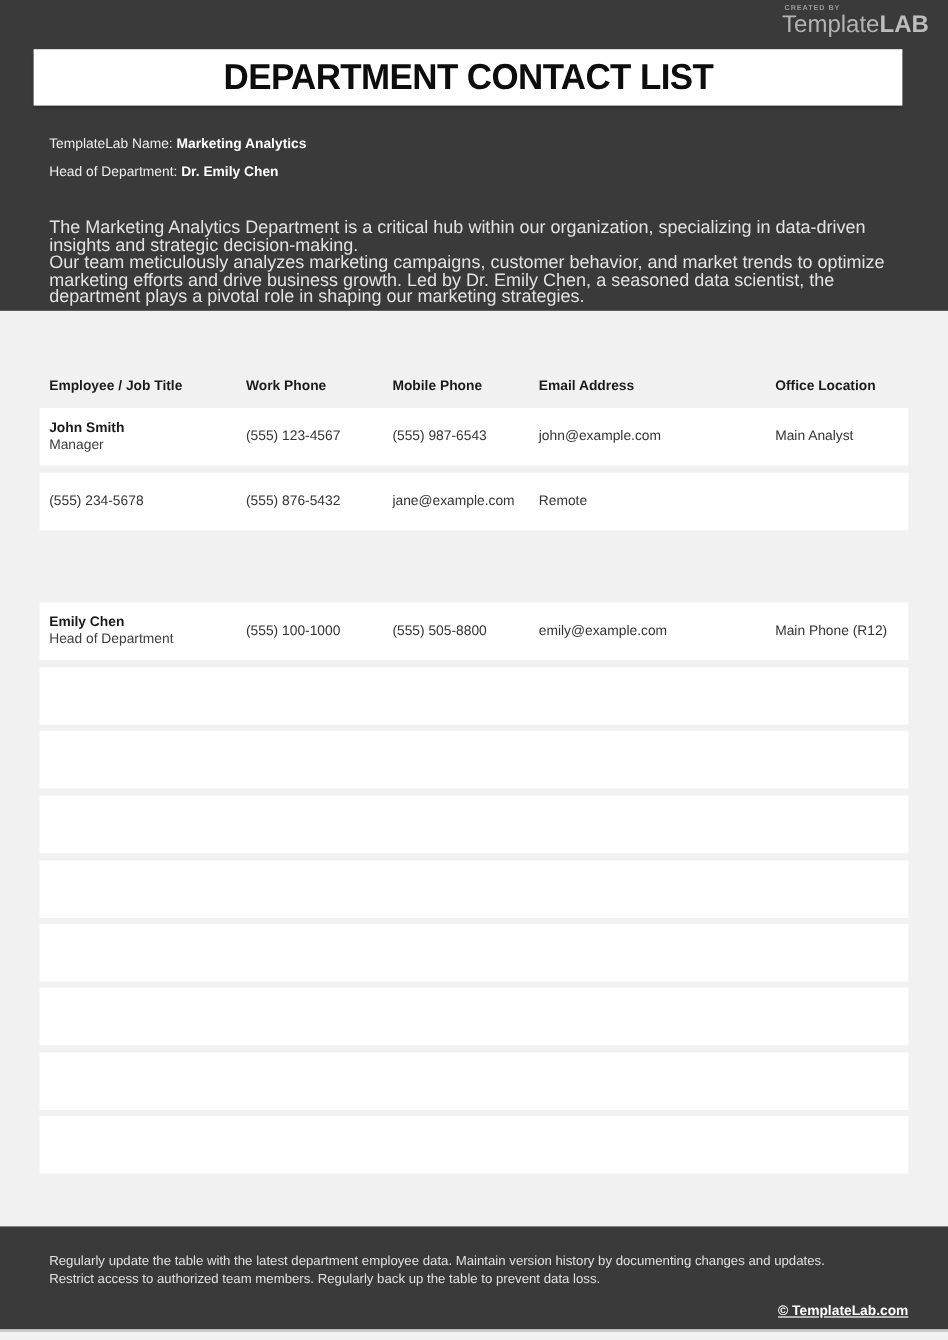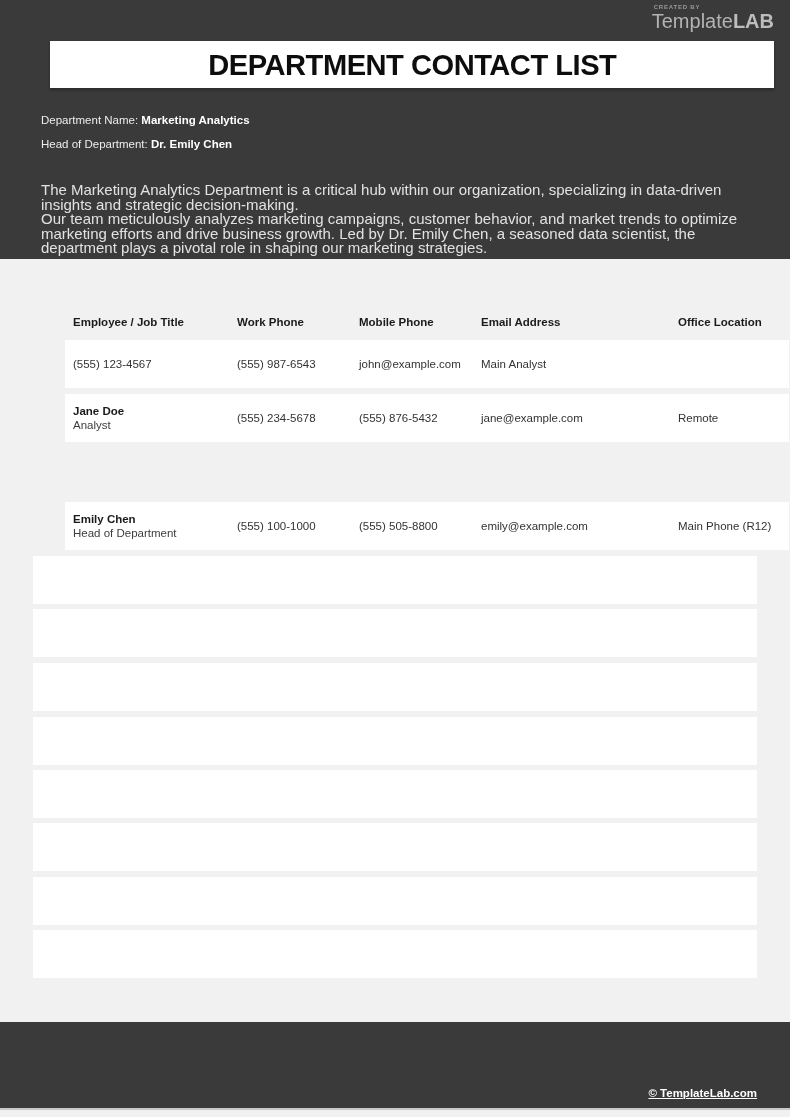--- a/index.html
+++ b/index.html
@@ -35,21 +35,21 @@
     letter-spacing: 0.8px;
     color: #9a9a9a;
     margin: 0 0 1px 2px;
   }
   .logo-brand { font-size: 20px; letter-spacing: 0; }
   .brand-light { color: #b3b3b3; font-weight: 400; }
   .brand-bold  { color: #bdbdbd; font-weight: 700; }
 
   .title-bar {
     position: absolute;
-    top: 41px; left: 50px;
+    top: 41px; left: 28px;
     width: 724px; height: 47px;
     background: #ffffff;
     display: flex;
     align-items: center;
     justify-content: center;
     box-shadow: 0 2px 3px rgba(0,0,0,0.28);
   }
   .title-bar h1 {
     font-size: 30px;
     font-weight: 700;
@@ -73,21 +73,20 @@
     line-height: 14.5px;
     color: #e2e2e2;
     white-space: pre-line;
   }
 
   
   .grid-cols {
     display: grid;
     grid-template-columns: 164px 122px 122px 197px 1fr;
     padding-left: 8px;
-    margin-left: 32px;
   }
   .table-header {
     position: absolute;
     top: 314px; left: 33px;
     width: 724px;
     font-size: 11.5px;
     font-weight: 700;
     color: #1b1b1b;
   }
   .table-header .cell { padding: 2px 4px 2px 0; }
@@ -155,49 +154,49 @@
     <div class="logo">
       <span class="logo-created">CREATED BY</span>
       <span class="logo-brand"><span class="brand-light">Template</span><span class="brand-bold">LAB</span></span>
     </div>
 
     <div class="title-bar">
       <h1>DEPARTMENT CONTACT LIST</h1>
     </div>
 
     <div class="meta-col left">
-      <div class="meta-line"><span>Department Name: </span><b>Marketing Analytics</b></div>
+      <div class="meta-line"><span>TemplateLab Name: </span><b>Marketing Analytics</b></div>
       <div class="meta-line"><span>Head of Department: </span><b>Dr. Emily Chen</b></div>
     </div>
 
 
     <p class="intro">The Marketing Analytics Department is a critical hub within our organization, specializing in data-driven insights and strategic decision-making.
 Our team meticulously analyzes marketing campaigns, customer behavior, and market trends to optimize marketing efforts and drive business growth. Led by Dr. Emily Chen, a seasoned data scientist, the department plays a pivotal role in shaping our marketing strategies.</p>
   </div>
 
   <div class="table-header grid-cols">
     <div class="cell">Employee / Job Title</div>
     <div class="cell">Work Phone</div>
     <div class="cell">Mobile Phone</div>
     <div class="cell">Email Address</div>
     <div class="cell">Office Location</div>
   </div>
 
   <div class="row grid-cols" style="top:340px">
+    <div class="cell">
+      <div class="emp-name">John Smith</div>
+      <div class="emp-title">Manager</div>
+    </div>
     <div class="cell">(555) 123-4567</div>
     <div class="cell">(555) 987-6543</div>
     <div class="cell">john@example.com</div>
     <div class="cell">Main Analyst</div>
   </div>
 
   <div class="row grid-cols" style="top:394px">
-    <div class="cell">
-      <div class="emp-name">Jane Doe</div>
-      <div class="emp-title">Analyst</div>
-    </div>
     <div class="cell">(555) 234-5678</div>
     <div class="cell">(555) 876-5432</div>
     <div class="cell">jane@example.com</div>
     <div class="cell">Remote</div>
   </div>
 
 
   <div class="row grid-cols" style="top:502px">
     <div class="cell">
       <div class="emp-name">Emily Chen</div>
@@ -212,17 +211,19 @@
   <div class="empty-row" style="top:556px"></div>
   <div class="empty-row" style="top:609px"></div>
   <div class="empty-row" style="top:663px"></div>
   <div class="empty-row" style="top:717px"></div>
   <div class="empty-row" style="top:770px"></div>
   <div class="empty-row" style="top:823px"></div>
   <div class="empty-row" style="top:877px"></div>
   <div class="empty-row" style="top:930px"></div>
 
   <div class="footer">
+    <p class="footer-notes">Regularly update the table with the latest department employee data. Maintain version history by documenting changes and updates.
+Restrict access to authorized team members. Regularly back up the table to prevent data loss.</p>
     <span class="copyright">© TemplateLab.com</span>
   </div>
   <div class="bottom-strip"></div>
 
 </div>
 
 </body></html>

